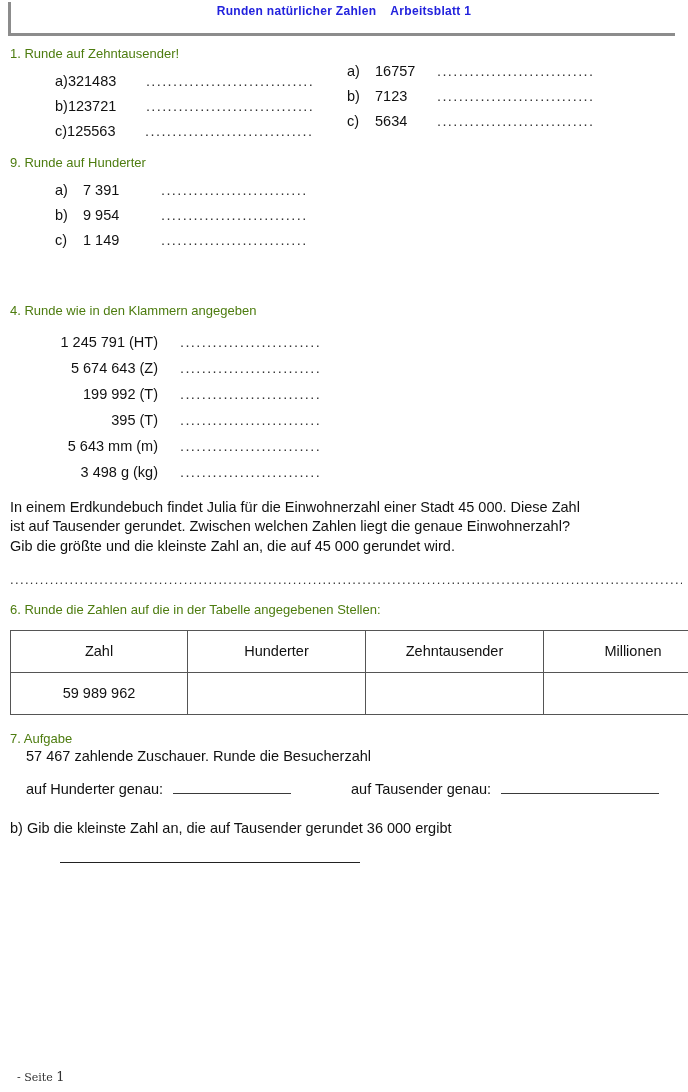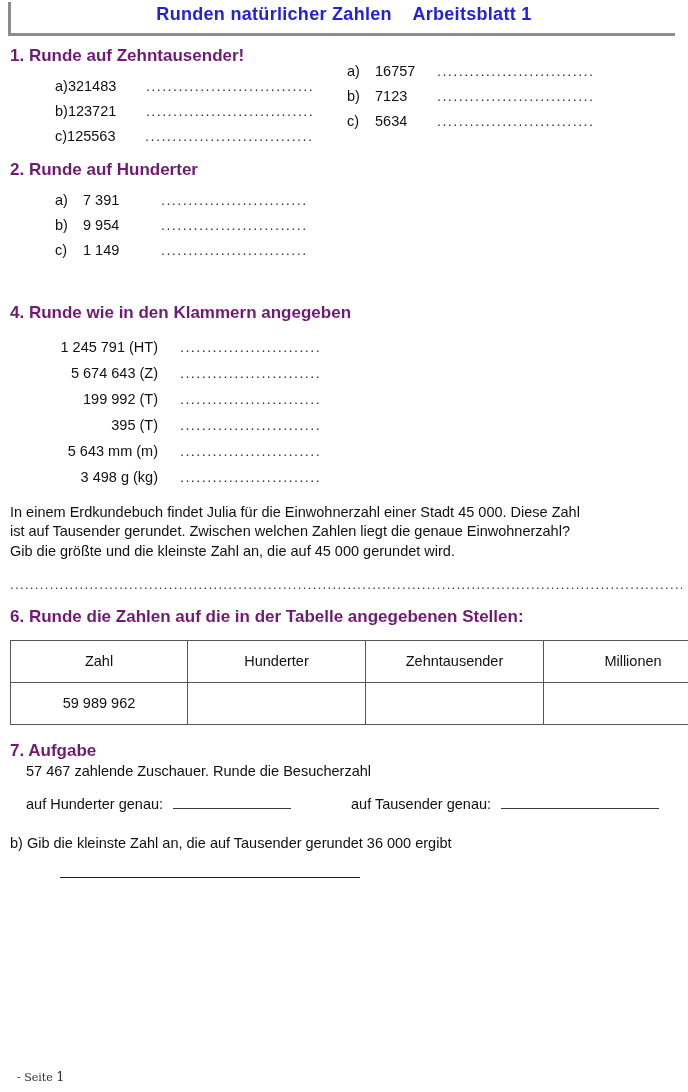--- a/index.html
+++ b/index.html
@@ -38,32 +38,32 @@
     width: 667px;
     height: 3px;
     background: #8c8c8c;
   }
   .header-title {
     position: absolute;
     left: 0;
     right: 0;
     top: 4px;
     text-align: center;
-    font-size: 18px;
+    font-size: 12px;
     font-weight: bold;
     letter-spacing: 0.3px;
     color: #2222dd;
     white-space: pre;
   }
 
   
   .sec-title {
-    color: #701a75;
-    font-weight: bold;
-    font-size: 17px;
+    color: #4d7c0f;
+    font-weight: normal;
+    font-size: 13px;
     white-space: pre;
   }
   .body-text {
     font-size: 14.5px;
     color: #111111;
     line-height: 1.33;
   }
   .dots {
     letter-spacing: 1.4px;
     color: #333333;
@@ -233,21 +233,21 @@
         <span class="item-num">123721</span>
         <span class="dots">...............................</span>
       </div>
       <div class="item-row">
         <span class="item-letter">c)</span>
         <span class="item-num">125563</span>
         <span class="dots">...............................</span>
       </div>
     </div>
 
-    <div class="sec-title sec3">2. Runde auf Hunderter</div>
+    <div class="sec-title sec3">9. Runde auf Hunderter</div>
     <div class="item-list">
       <div class="item-row">
         <span class="item-letter">a)</span>
         <span class="item-num">7 391</span>
         <span class="dots">...........................</span>
       </div>
       <div class="item-row">
         <span class="item-letter">b)</span>
         <span class="item-num">9 954</span>
         <span class="dots">...........................</span>

